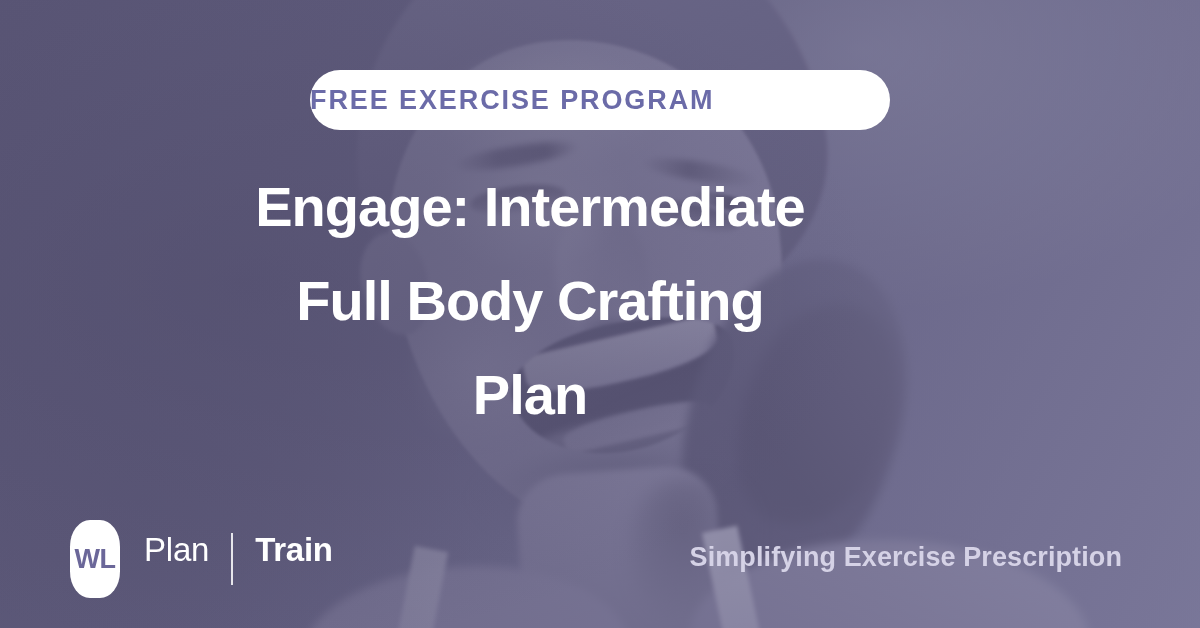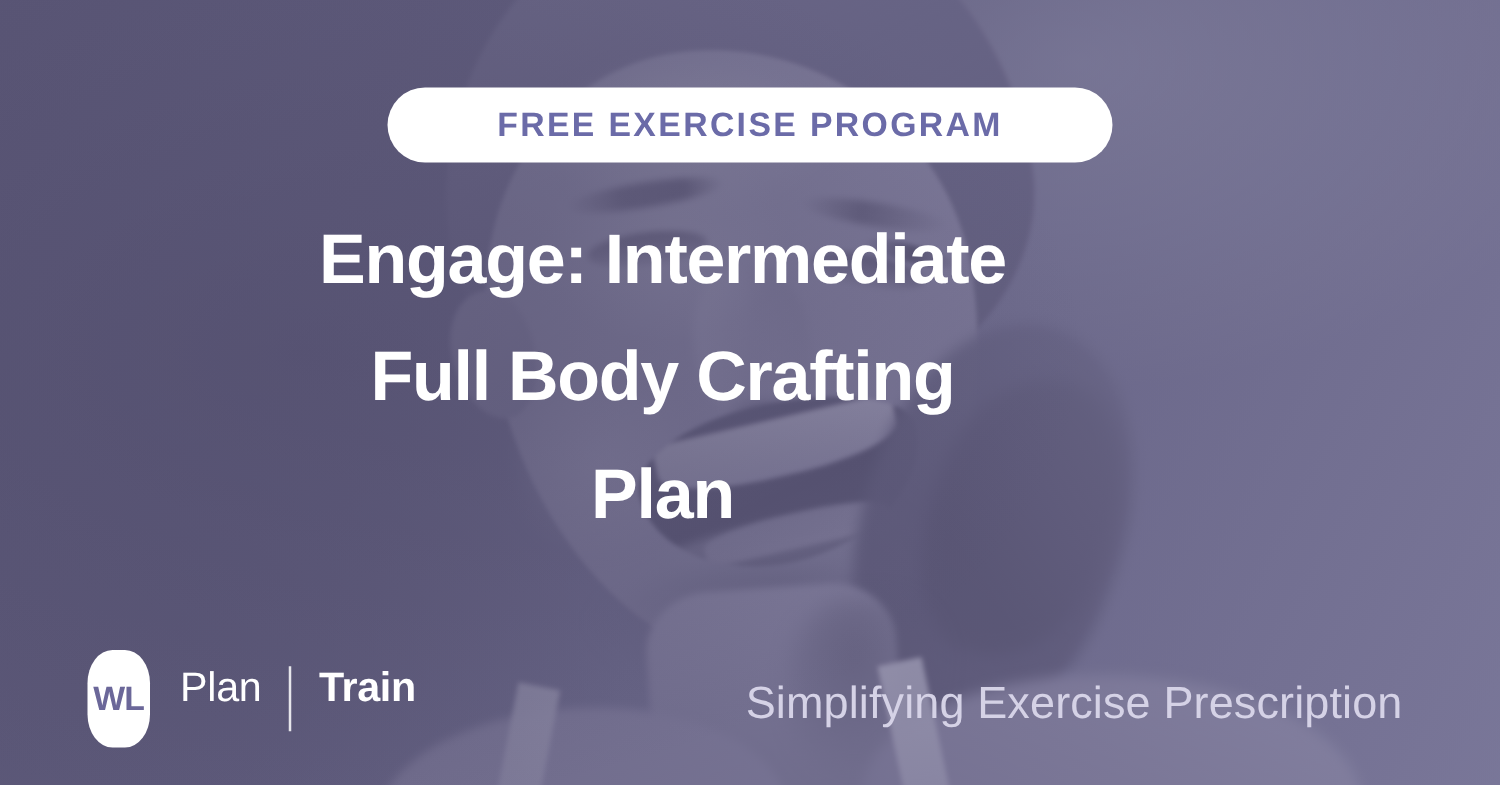--- a/index.html
+++ b/index.html
@@ -249,21 +249,21 @@
 
   
   .content { position:absolute; inset:0; }
 
   .badge {
     position:absolute;
     left:310px; top:70px;
     width:580px; height:60px;
     background:#FFFFFF;
     border-radius:30px;
-    display:flex; align-items:center; justify-content:center;
+    display:flex; align-items:center; justify-content:flex-start;
   }
   .badge-label {
     color:#6B6BA8;
     font-size:27px;
     font-weight:bold;
     letter-spacing:1.9px;
     line-height:1;
     white-space:nowrap;
   }
 
@@ -321,22 +321,22 @@
     margin:0 22px;
     align-self:center;
     flex:0 0 auto;
   }
   .wm-train { font-weight:bold; letter-spacing:-0.3px; }
 
   .tagline {
     position:absolute;
     right:78px; top:46px;
     color:#D5D2E6;
-    font-size:36px;
-    font-weight:normal;
+    font-size:27px;
+    font-weight:bold;
     line-height:1;
     letter-spacing:0.1px;
     white-space:nowrap;
   }
 </style>
 </head>
 <body>
 
 <div class="banner">
 

